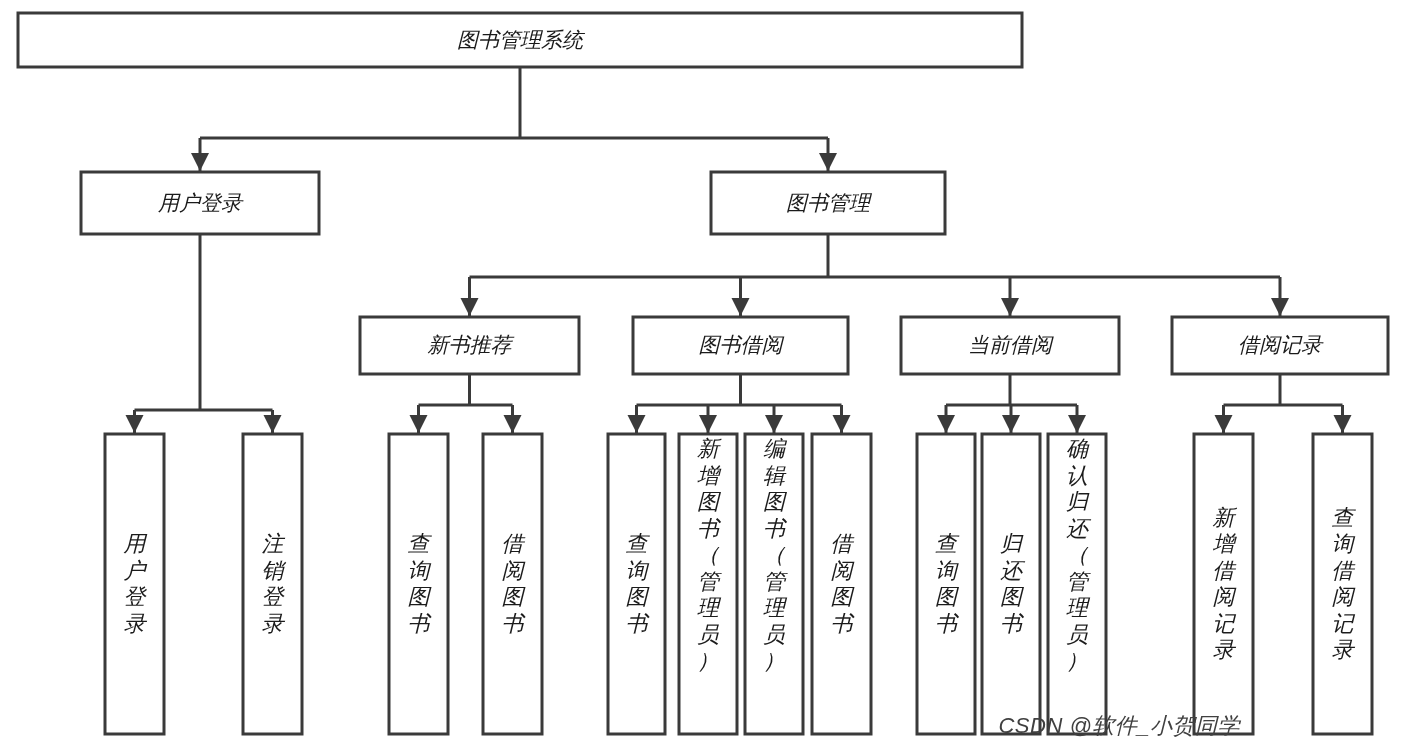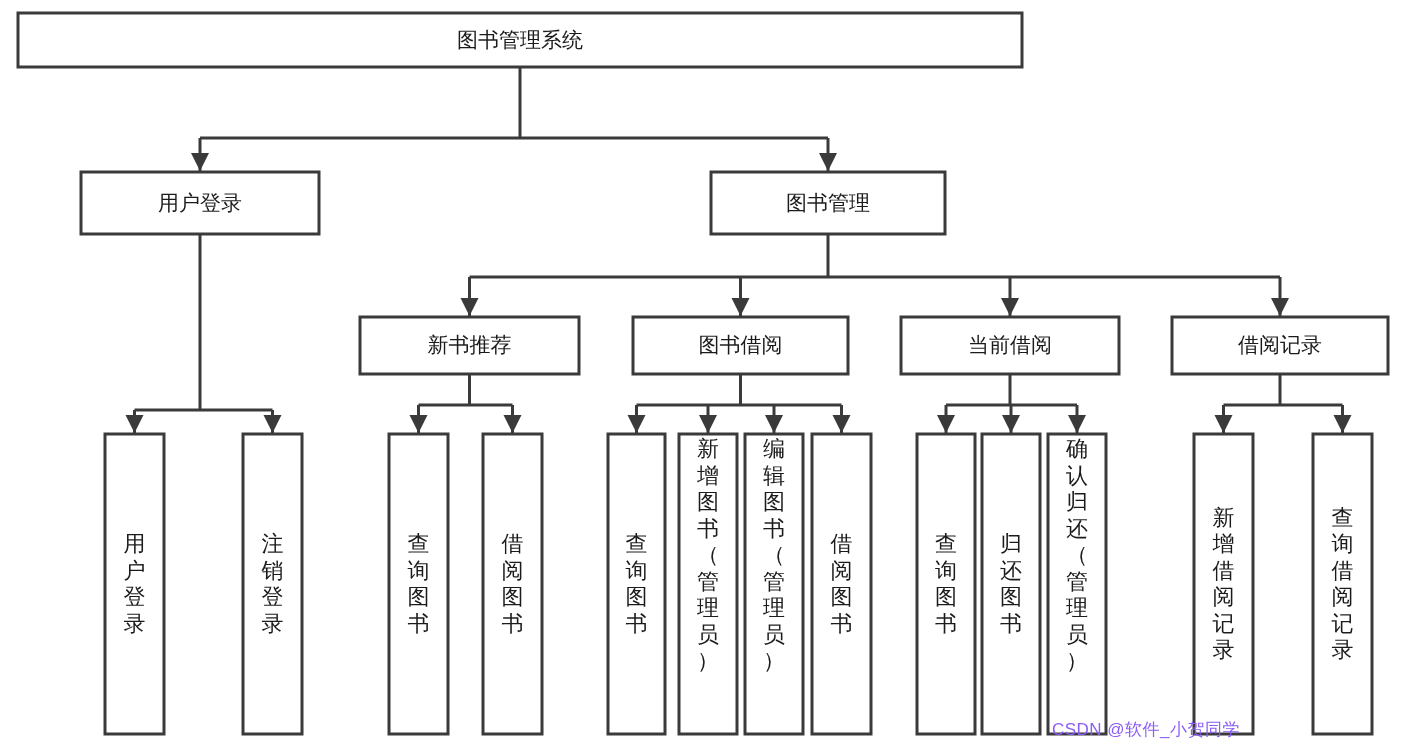--- a/index.html
+++ b/index.html
@@ -12,20 +12,21 @@
     width: 1405px;
     height: 747px;
     font-family: "Liberation Sans", "DejaVu Sans", sans-serif;
     overflow: hidden;
   }
   #diagram-root {
     position: relative;
     width: 1250px;
     height: 747px;
     background: #ffffff;
+    font-style: italic;
   }
   svg.diagram-canvas {
     position: absolute;
     left: 0;
     top: 0;
     width: 1405px;
     height: 747px;
     display: block;
   }
   .node-box {
@@ -54,22 +55,22 @@
     font-family: "Liberation Sans", "DejaVu Sans", sans-serif;
     font-size: 22px;
     fill: #1b1b1b;
     text-anchor: middle;
   }
   .watermark-text {
     position: absolute;
     right: 10px;
     bottom: 6px;
     font-family: "Liberation Sans", "DejaVu Sans", sans-serif;
-    font-size: 17px;
-    color: #8b5cf6;
+    font-size: 22px;
+    color: #404040;
     white-space: nowrap;
     letter-spacing: 0.5px;
     margin-left: 33px;
   }
 </style>
 </head>
 <body>
 
 <div id="diagram-root">
 

